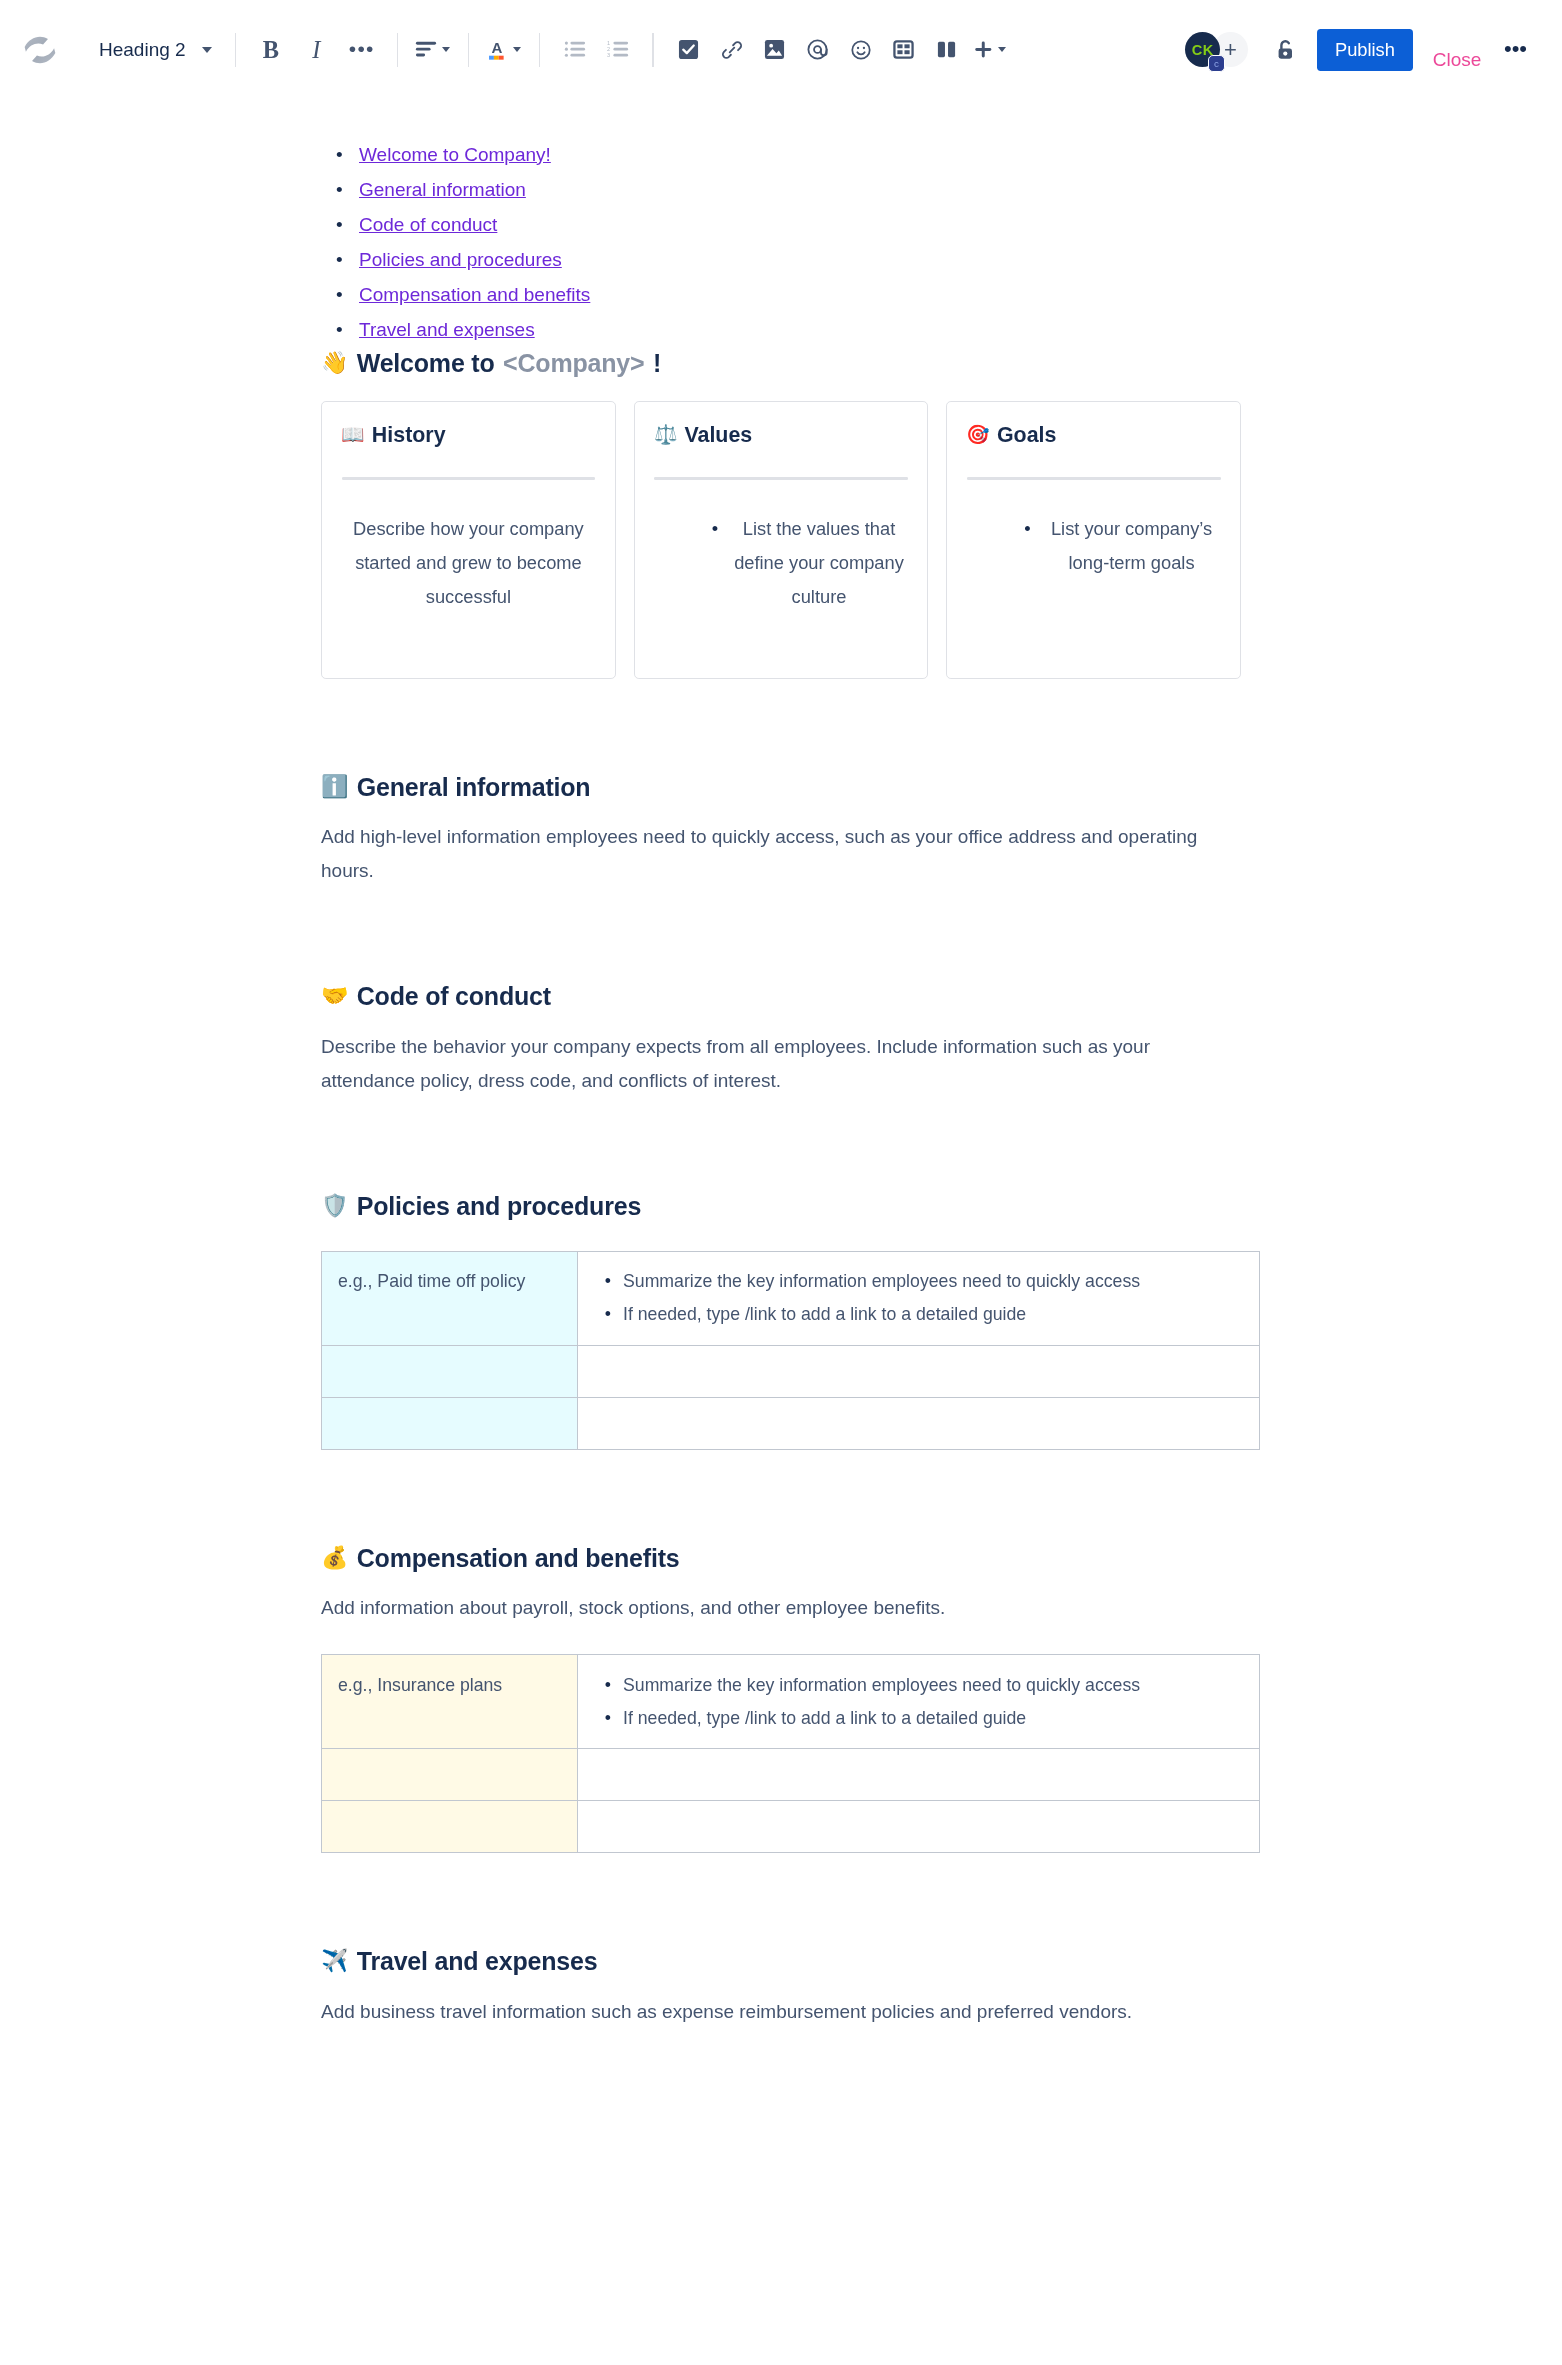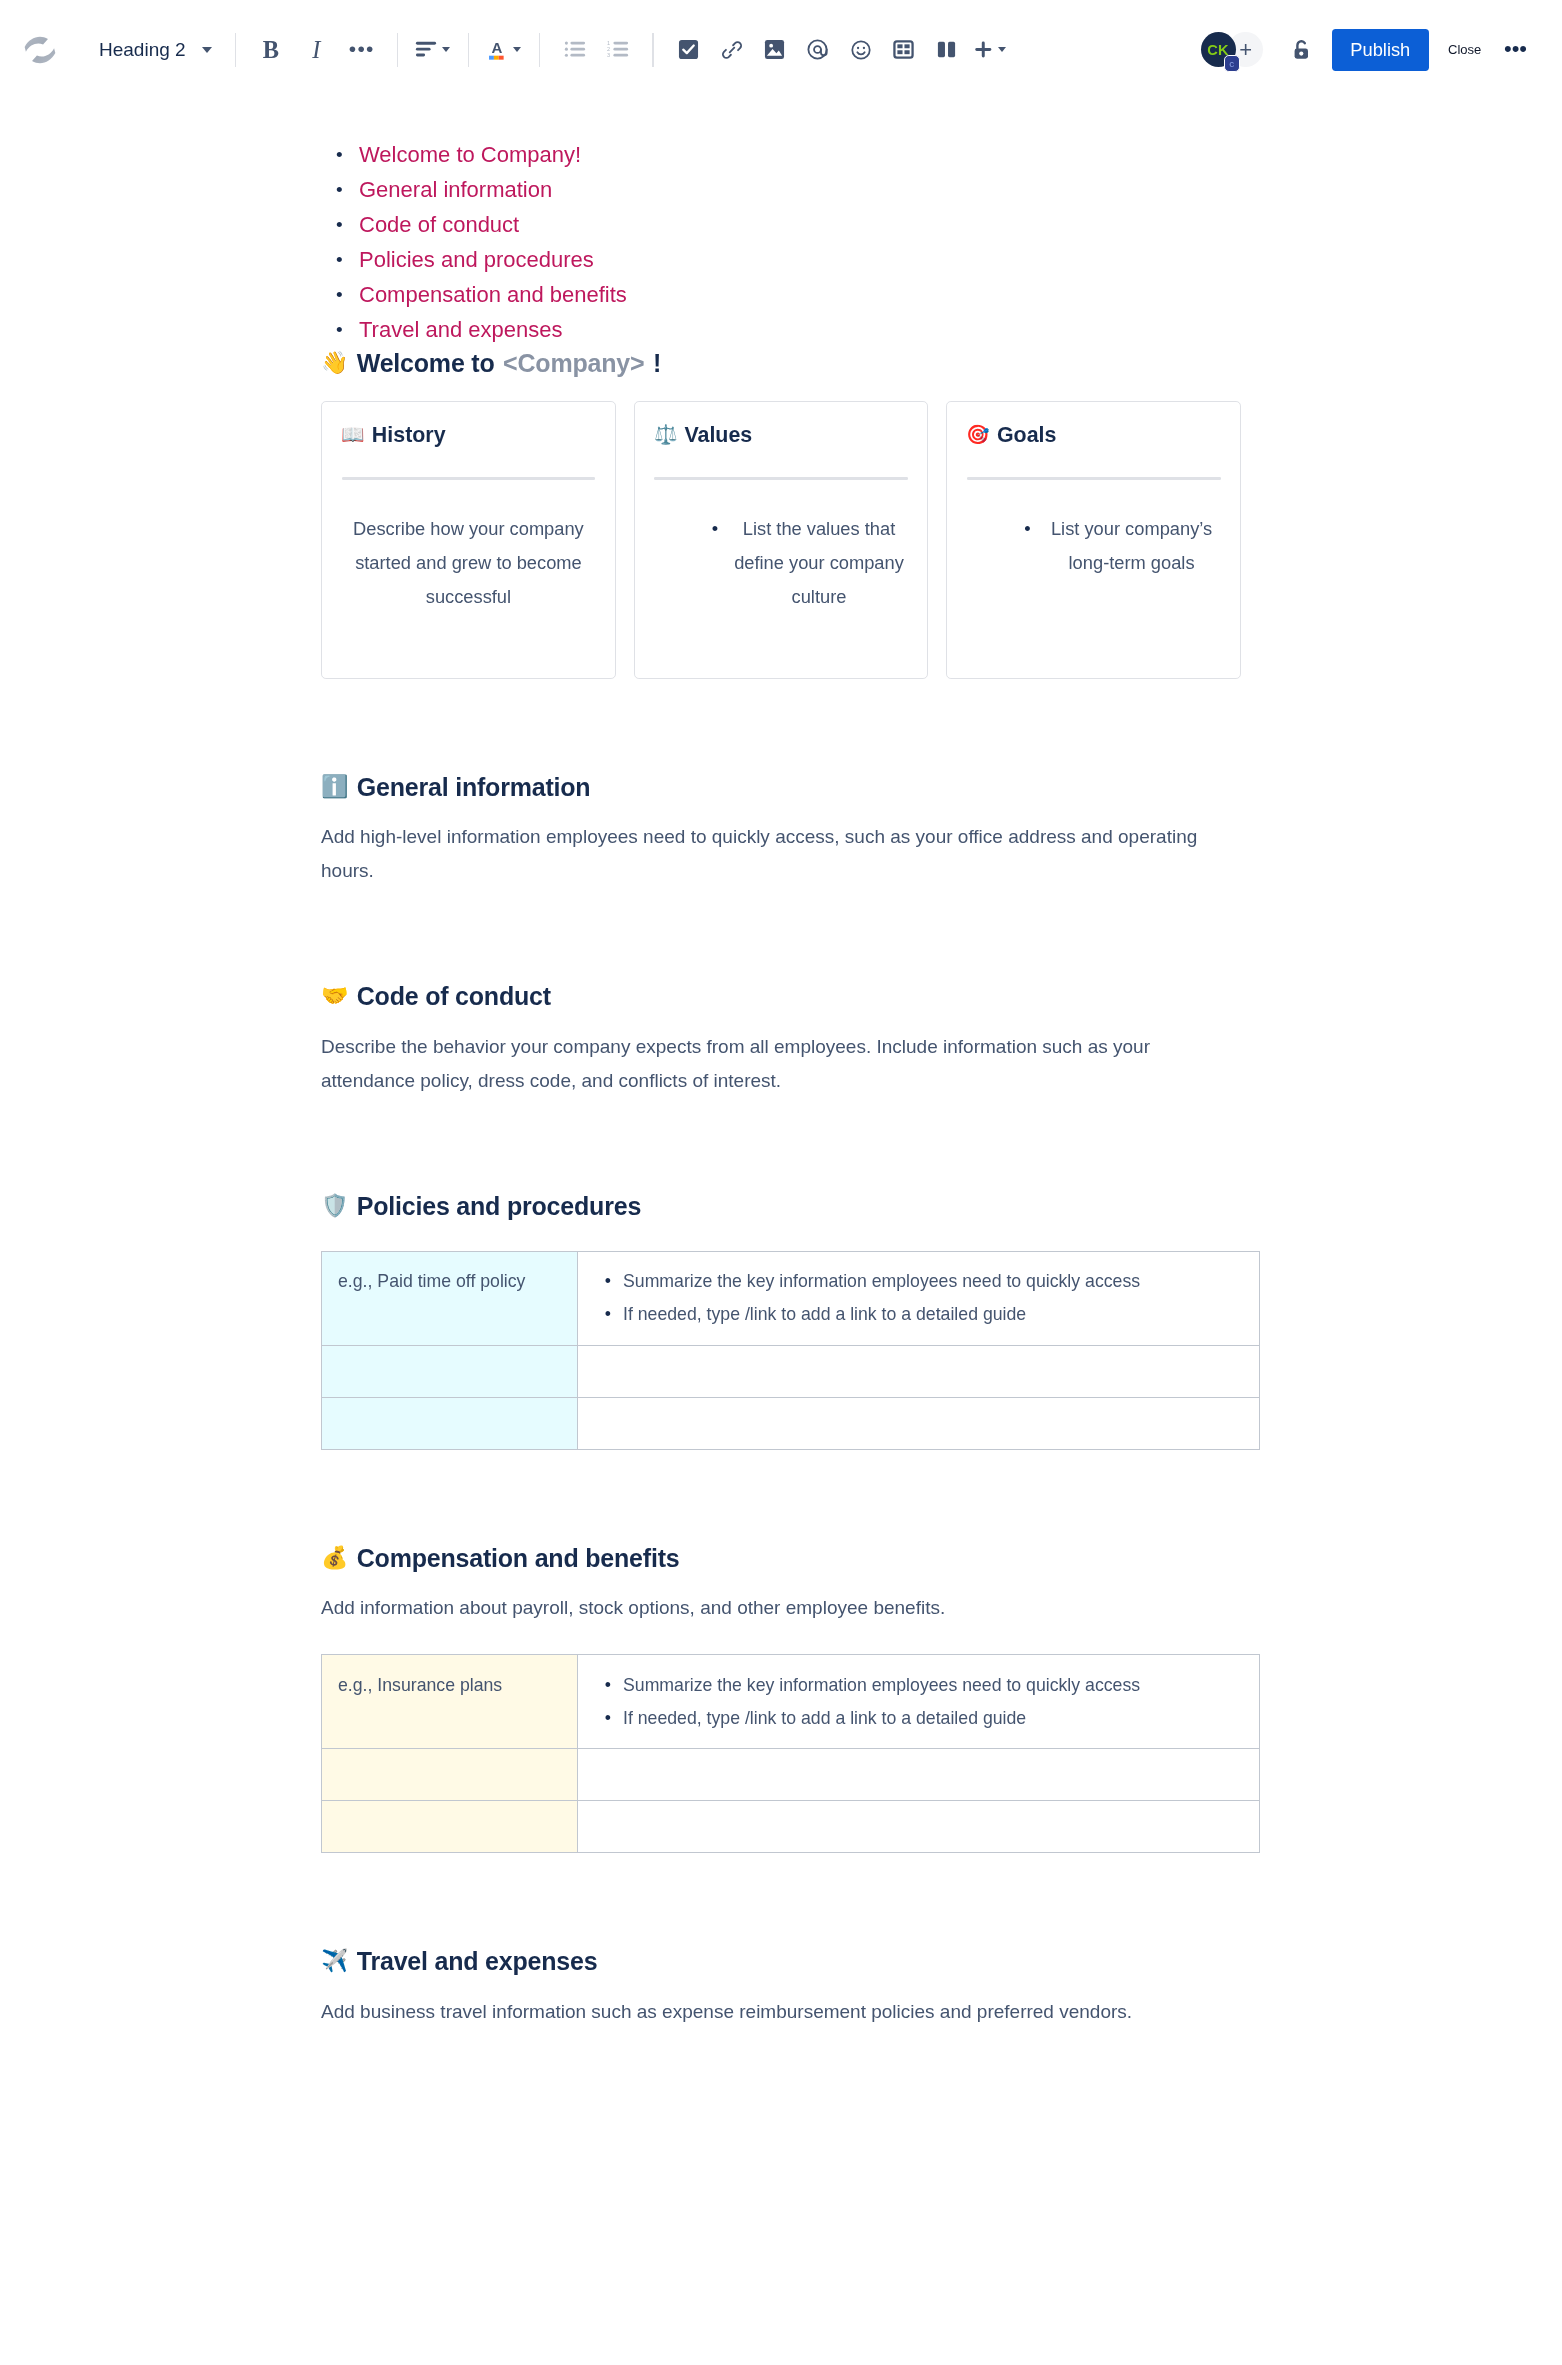--- a/index.html
+++ b/index.html
@@ -151,25 +151,25 @@
     font-size: 18.3px;
     padding: 0 18.3px;
     height: 42px;
     display:flex; align-items:center;
     border-radius: 3.7px;
     cursor: pointer;
     margin: 0 8.5px 0 9.8px;
     white-space: nowrap;
   }
   .close-btn {
-    font-size: 13px;
-    color: #0f172a;
+    font-size: 19px;
+    color: #ec4899;
     padding: 0 11px;
     height: 42px;
-    display:flex; align-items:center;
+    display:flex; align-items:flex-end;
     border-radius: 3.7px;
     cursor: pointer;
     white-space: nowrap;
   }
   .more-btn {
     font-size: 22px;
     color: #172B4D;
     width: 39px; height: 39px;
     display:flex; align-items:center; justify-content:center;
     border-radius: 3.7px;
@@ -195,24 +195,25 @@
     line-height: 1.15;
   }
 
   ul.toc {
     margin: 38px 0 0 0;
     padding-left: 38px;
     list-style: none;
   }
   ul.toc li {
     position: relative;
-    font-size: 22px;
+    font-size: 19px;
     line-height: 35px;
-    color: #be185d;
+    color: #6d28d9;
     cursor: pointer;
+    text-decoration: underline;
   }
   ul.toc li::before {
     content: "•";
     position: absolute;
     left: -23px;
     color: #172B4D;
     font-size: 19px;
   }
 
   h2.sec {

